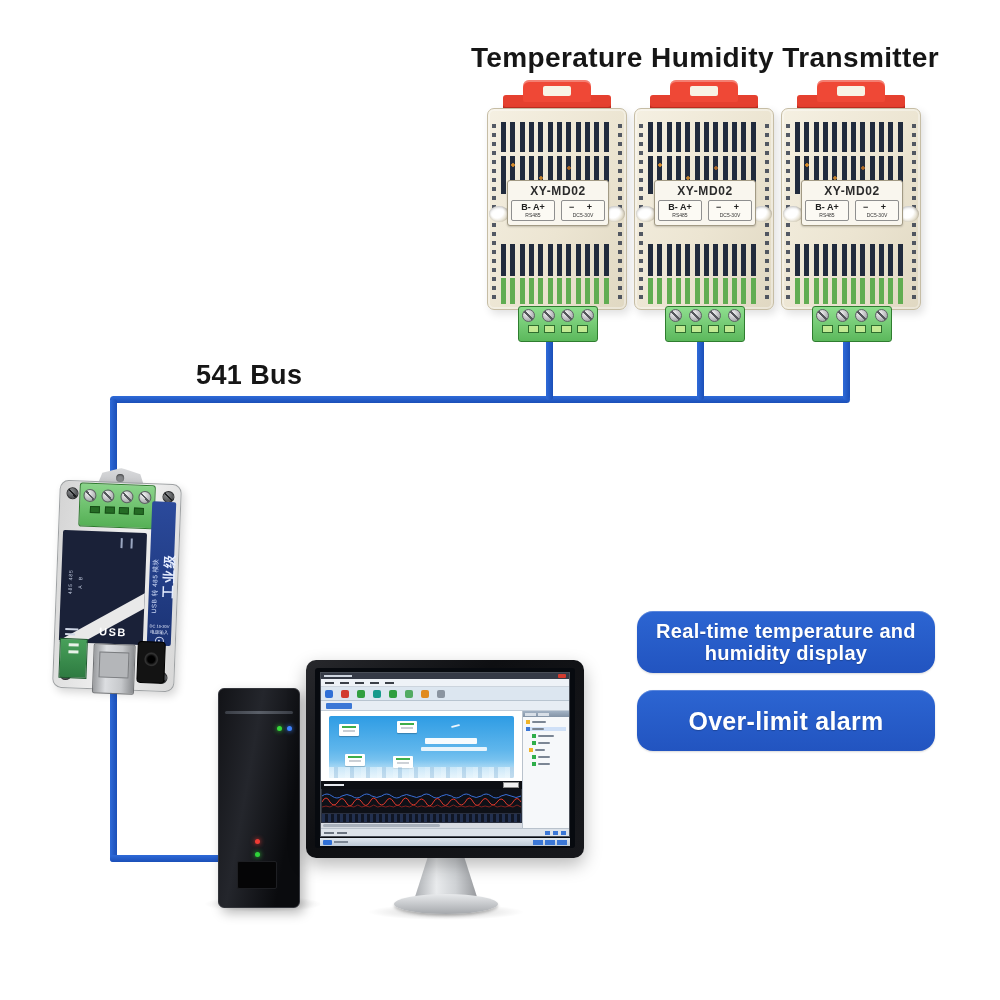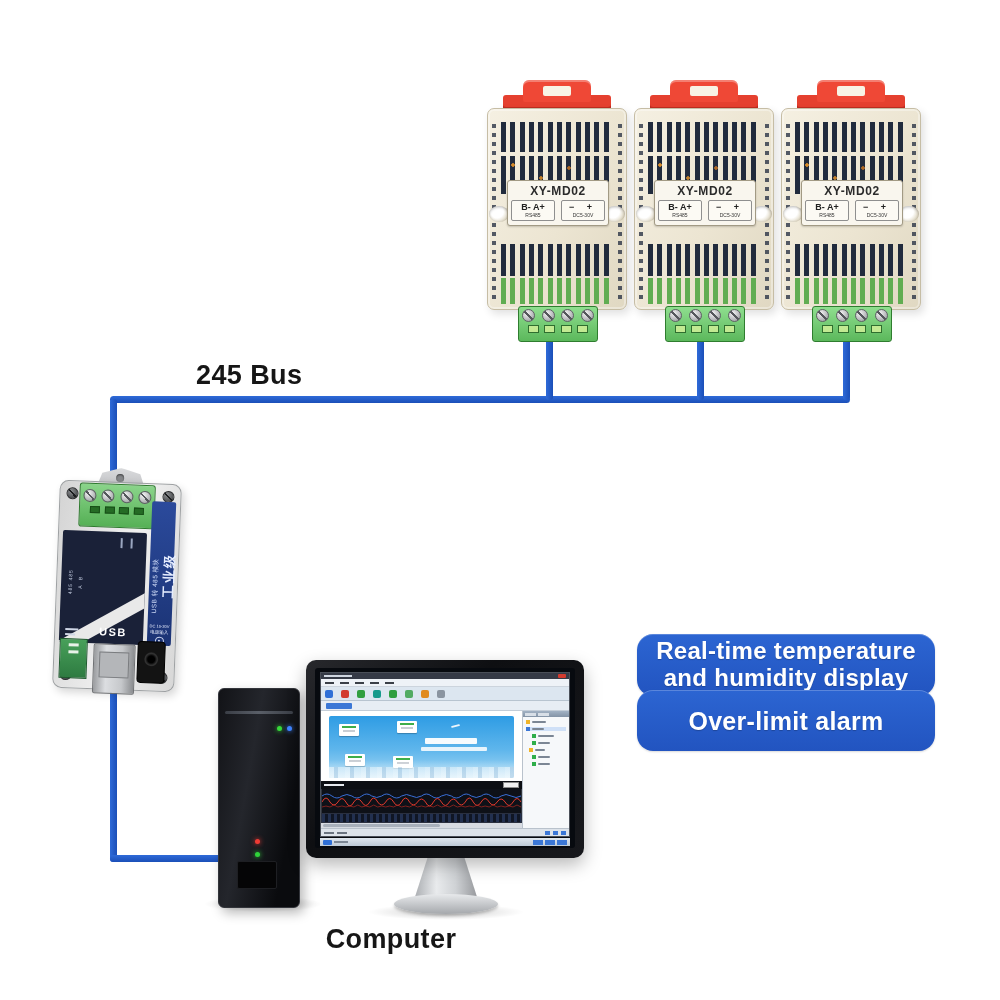--- a/index.html
+++ b/index.html
@@ -204,40 +204,40 @@
   .shadow-monitor{left:368px;top:904px;width:156px;height:16px;}
   .shadow-tower{left:204px;top:896px;width:118px;height:16px;}
 
   
   .feature{position:absolute;left:637px;width:298px;border-radius:16px;color:#fff;z-index:5;
            background:linear-gradient(180deg,#2c65d2 0%,#2254c0 100%);
            display:flex;align-items:center;justify-content:center;text-align:center;
            font-weight:700;letter-spacing:.3px;line-height:1.12;padding:0 8px;box-sizing:border-box;
            box-shadow:inset 0 1px 0 rgba(255,255,255,.22),0 1px 2px rgba(0,0,0,.15);
            text-shadow:0 1px 1px rgba(0,0,0,.22);font-size:25px;}
-  #f1{top:634px;height:62px;font-size:24px;}
+  #f1{top:611px;height:62px;font-size:20px;}
   #f2{top:690px;height:61px;}
   #f3{top:769px;height:61px;font-size:24px;}
   #f4{top:849px;height:61px;}
 </style>
 </head>
 <body>
 
 <div id="stage">
 
   <div class="bus"></div>
   <div class="wire" id="w1"></div>
   <div class="wire" id="w2"></div>
   <div class="wire" id="w3"></div>
   <div class="wire" id="w-left-up"></div>
   <div class="wire" id="w-left-down"></div>
   <div id="w-bottom"></div>
 
-  <div class="lbl" id="lbl-bus">245 Bus</div>
-  <div class="lbl" id="lbl-computer">Computer</div>
+  <div class="lbl" id="lbl-title">Temperature Humidity Transmitter</div>
+  <div class="lbl" id="lbl-bus">541 Bus</div>
 
   <div class="transmitter" id="t1">
     <div class="t-clip-base"></div>
     <div class="t-clip-top"></div>
     <div class="t-clip-hole"></div>
     <div class="t-body"></div>
     <div class="t-side sl"></div>
     <div class="t-side sr"></div>
     <div class="t-vents v-u1"></div>
     <div class="t-vents v-u2"></div>

